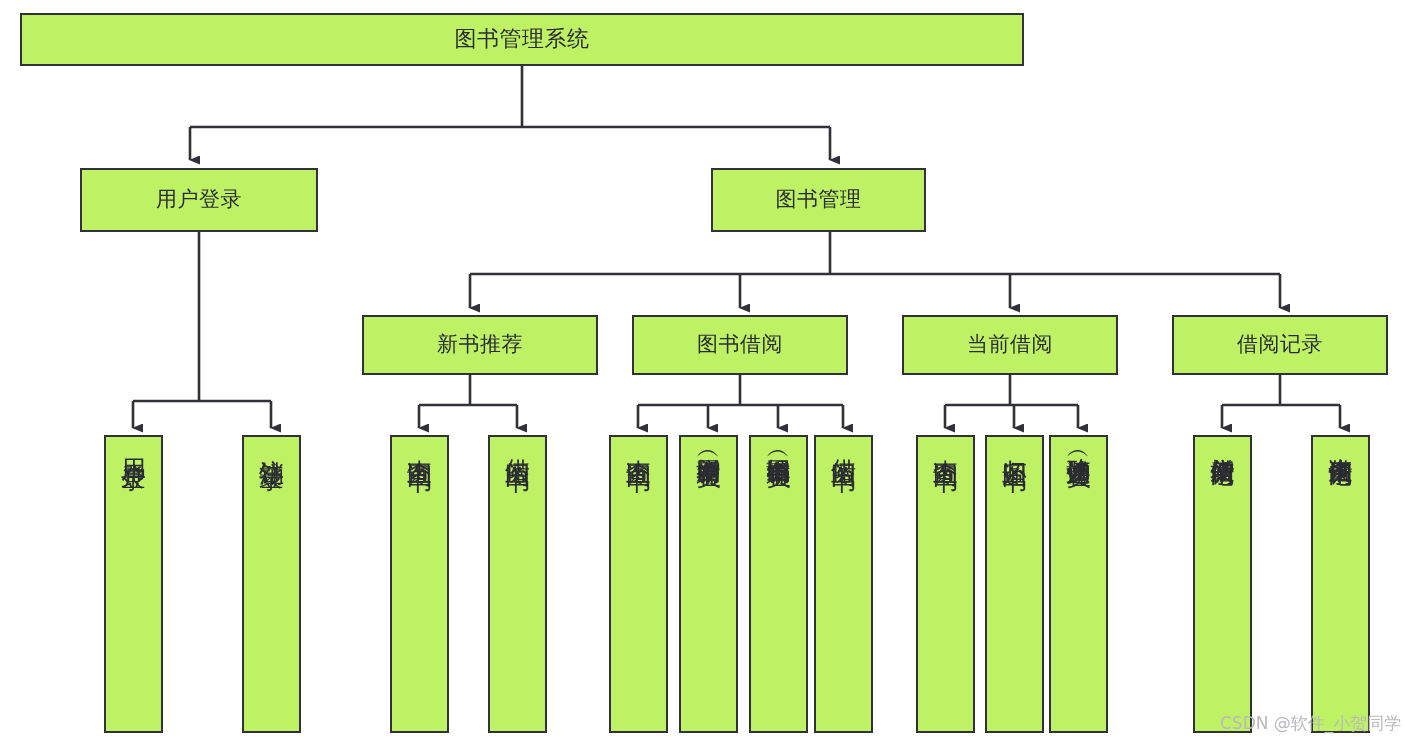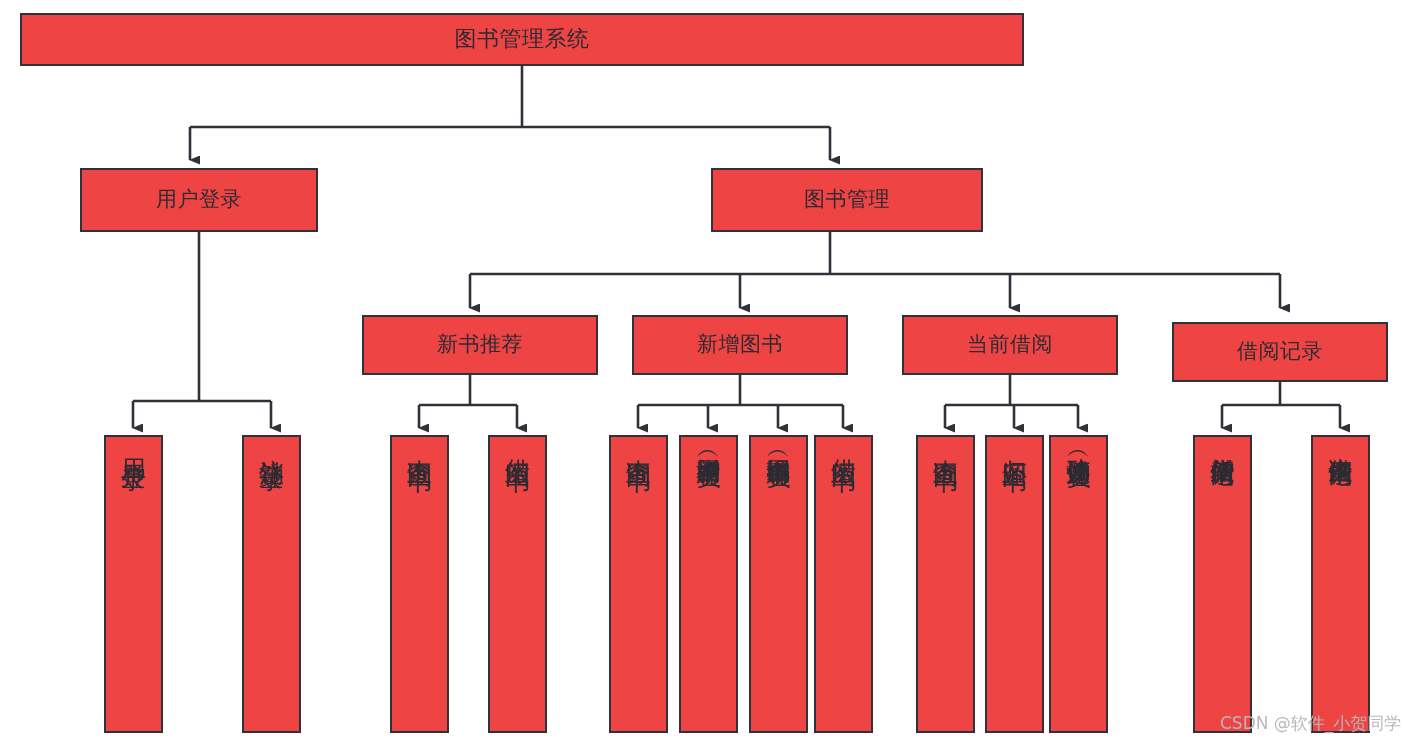--- a/index.html
+++ b/index.html
@@ -22,21 +22,21 @@
     position: absolute;
     left: 0;
     top: 0;
     width: 1405px;
     height: 747px;
     pointer-events: none;
   }
   .node {
     position: absolute;
     box-sizing: border-box;
-    background: #ef4444;
+    background: #bef264;
     border: 2px solid #31313a;
     display: flex;
     align-items: center;
     justify-content: center;
     color: #2b2b33;
     z-index: 2;
   }
   .node .label {
     display: block;
     text-align: center;
@@ -138,34 +138,34 @@
     </g>
   </svg>
 
   <div class="node horiz root" style="left:20px; top:13px; width:1004px; height:53px;">
     <span class="label">图书管理系统</span>
   </div>
 
   <div class="node horiz" style="left:80px; top:168px; width:238px; height:64px;">
     <span class="label">用户登录</span>
   </div>
-  <div class="node horiz" style="left:711px; top:168px; width:272px; height:64px;">
+  <div class="node horiz" style="left:711px; top:168px; width:215px; height:64px;">
     <span class="label">图书管理</span>
   </div>
 
   <div class="node horiz" style="left:362px; top:315px; width:236px; height:60px;">
     <span class="label">新书推荐</span>
   </div>
   <div class="node horiz" style="left:632px; top:315px; width:216px; height:60px;">
-    <span class="label">新增图书</span>
+    <span class="label">图书借阅</span>
   </div>
   <div class="node horiz" style="left:902px; top:315px; width:216px; height:60px;">
     <span class="label">当前借阅</span>
   </div>
-  <div class="node horiz" style="left:1172px; top:315px; width:216px; height:60px;margin-top:7px;">
+  <div class="node horiz" style="left:1172px; top:315px; width:216px; height:60px;">
     <span class="label">借阅记录</span>
   </div>
 
   <div class="node vert" style="left:104px; top:435px; width:59px; height:298px;">
     <span class="label">用户登录</span>
   </div>
   <div class="node vert" style="left:242px; top:435px; width:59px; height:298px;">
     <span class="label">注销登录</span>
   </div>
 

